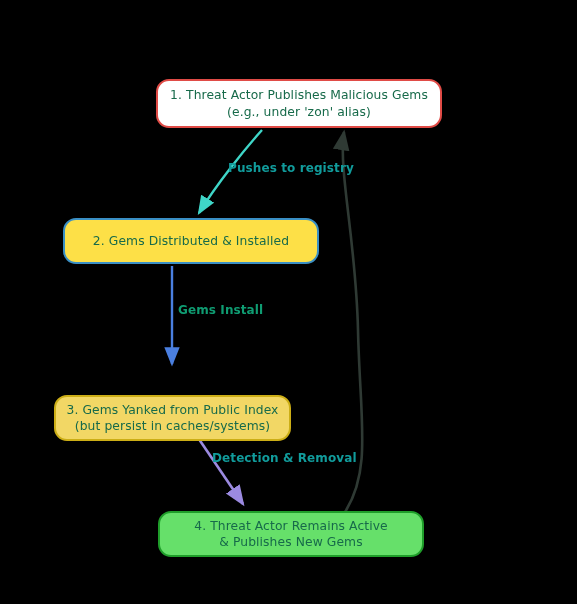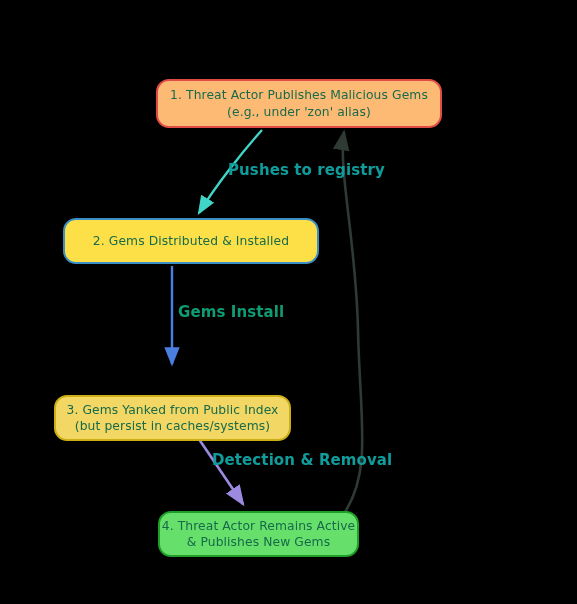--- a/index.html
+++ b/index.html
@@ -37,21 +37,21 @@
     line-height: 1.33;
     letter-spacing: 0.1px;
     white-space: pre-line;
     z-index: 5;
   }
   #node-1 {
     left: 156px;
     top: 79px;
     width: 286px;
     height: 49px;
-    background: #fdba74;
+    background: #ffffff;
     border-color: #e04b46;
   }
   #node-2 {
     left: 63px;
     top: 218px;
     width: 256px;
     height: 46px;
     background: #fde047;
     border-color: #3a8fc4;
   }
@@ -60,28 +60,28 @@
     top: 371px;
     width: 237px;
     height: 46px;
     background: #f2d765;
     border-color: #ccae16;
     margin-top: 24px;
   }
   #node-4 {
     left: 158px;
     top: 511px;
-    width: 201px;
+    width: 266px;
     height: 46px;
     background: #66e06a;
     border-color: #1f9e2a;
   }
   .edge-label {
     position: absolute;
-    font-size: 15px;
+    font-size: 12px;
     font-weight: bold;
     letter-spacing: 0.1px;
     white-space: pre-line;
     text-align: center;
     z-index: 4;
   }
   #label-1 {
     left: 228px;
     top: 161px;
     color: #119c9c;

